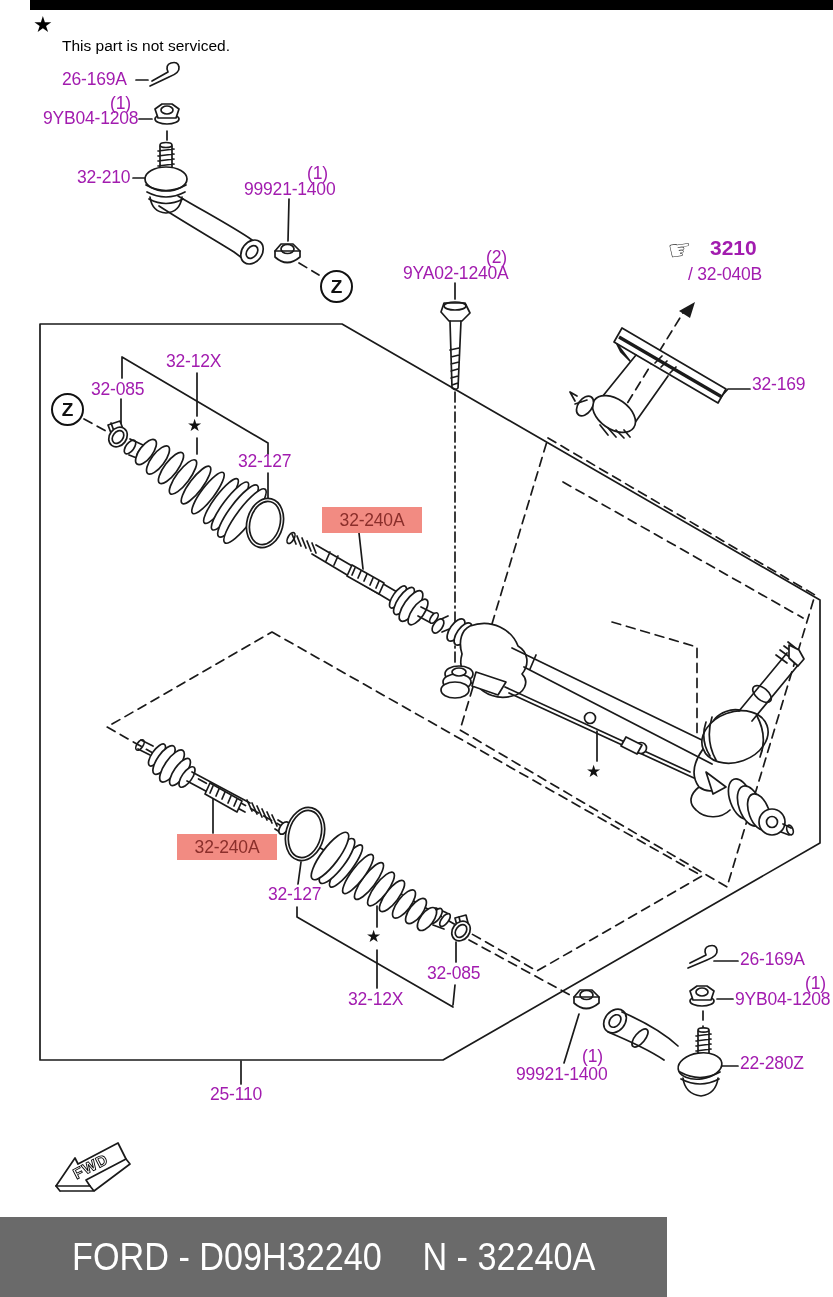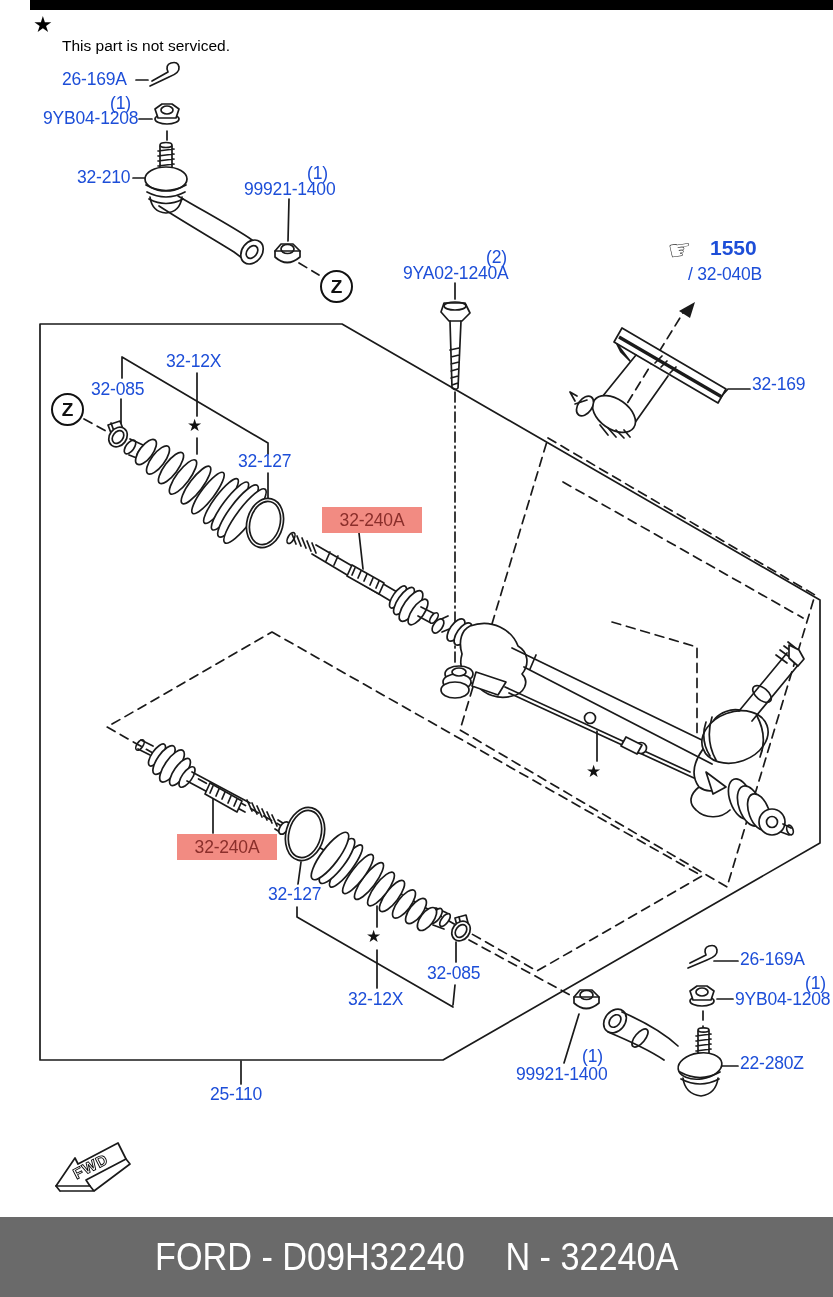--- a/index.html
+++ b/index.html
@@ -1,30 +1,30 @@
 <!DOCTYPE html>
 <html style="--hl-bg: #f28b82; --hl-tx: #8b2f2b; --footer-bg: #6a6a6a; --footer-tx: #ffffff; --topbar: #000000;"><head>
 <meta charset="utf-8">
 <style>
   html,body{margin:0;padding:0;background:#fff;}
   #canvas{position:relative;width:833px;height:1297px;background:#fff;overflow:hidden;
           font-family:"Liberation Sans",sans-serif;}
   #topbar{position:absolute;left:30px;top:0;width:803px;height:10px;background:var(--topbar,#000);}
-  .lbl{position:absolute;font-size:17.5px;line-height:19px;color:#1d4ed8;letter-spacing:-0.2px;white-space:nowrap;}
+  .lbl{position:absolute;font-size:17.5px;line-height:19px;color:#a21caf;letter-spacing:-0.2px;white-space:nowrap;}
   .big{font-size:21px;font-weight:bold;letter-spacing:0;}
   .legend{position:absolute;left:62px;top:21px;font-size:15.5px;color:#000;margin-top:16px;}
   .star{position:absolute;font-size:17px;color:#111;line-height:17px;}
   .legstar{position:absolute;left:33px;top:14px;font-size:22px;color:#000;line-height:22px;}
   .hand{position:absolute;left:668px;top:234px;font-size:27px;color:#111;transform:rotate(-8deg);}
   .zc{position:absolute;width:33px;height:33px;border:2px solid #111;border-radius:50%;
       background:#fff;display:flex;align-items:center;justify-content:center;
       font-size:19px;font-weight:bold;color:#111;box-sizing:border-box;}
   .hl{position:absolute;width:100px;height:26px;background:var(--hl-bg,#f28b82);color:var(--hl-tx,#8b2f2b);
       display:flex;align-items:center;justify-content:center;font-size:17.5px;letter-spacing:-0.2px;cursor:pointer;}
-  #footer{position:absolute;left:0;top:1217px;width:833px;height:80px;background:var(--footer-bg,#6a6a6a);
+  #footer{position:absolute;left:0;top:1217px;width:667px;height:80px;background:var(--footer-bg,#6a6a6a);
           display:flex;align-items:center;justify-content:center;}
   #footer .ft{display:flex;gap:45px;transform:scaleX(0.9);}
   #footer span{color:var(--footer-tx,#fff);font-size:38px;letter-spacing:0;}
   svg#art{position:absolute;left:0;top:0;}
   svg#art *{vector-effect:none;}
   .s{stroke:#1a1a1a;stroke-width:1.7;fill:none;stroke-linecap:round;stroke-linejoin:round;}
   .sf{stroke:#1a1a1a;stroke-width:1.7;fill:#fff;stroke-linecap:round;stroke-linejoin:round;}
   .fill{fill:#1a1a1a;stroke:none;}
   .heavy{stroke:#1a1a1a;stroke-width:3.2;fill:none;}
   .dash{stroke-dasharray:9,6;}
@@ -290,21 +290,21 @@
 
   <div class="lbl" style="left:62px;top:70px">26-169A</div>
   <div class="lbl" style="left:110px;top:94px">(1)</div>
   <div class="lbl" style="left:43px;top:109px">9YB04-1208</div>
   <div class="lbl" style="left:77px;top:168px">32-210</div>
   <div class="lbl" style="left:307px;top:164px">(1)</div>
   <div class="lbl" style="left:244px;top:180px">99921-1400</div>
   <div class="lbl" style="left:486px;top:248px">(2)</div>
   <div class="lbl" style="left:403px;top:264px">9YA02-1240A</div>
   <span class="hand">☞</span>
-  <div class="lbl big" style="left:710px;top:238px">1550</div>
+  <div class="lbl big" style="left:710px;top:238px">3210</div>
   <div class="lbl" style="left:688px;top:265px">/ 32-040B</div>
   <div class="lbl" style="left:752px;top:375px">32-169</div>
   <div class="lbl" style="left:91px;top:380px">32-085</div>
   <div class="lbl" style="left:166px;top:352px">32-12X</div>
   <div class="lbl" style="left:238px;top:452px">32-127</div>
   <div class="hl" style="left:322px;top:507px">32-240A</div>
   <div class="hl" style="left:177px;top:834px">32-240A</div>
   <div class="lbl" style="left:268px;top:885px">32-127</div>
   <div class="lbl" style="left:348px;top:990px">32-12X</div>
   <div class="lbl" style="left:427px;top:964px">32-085</div>

